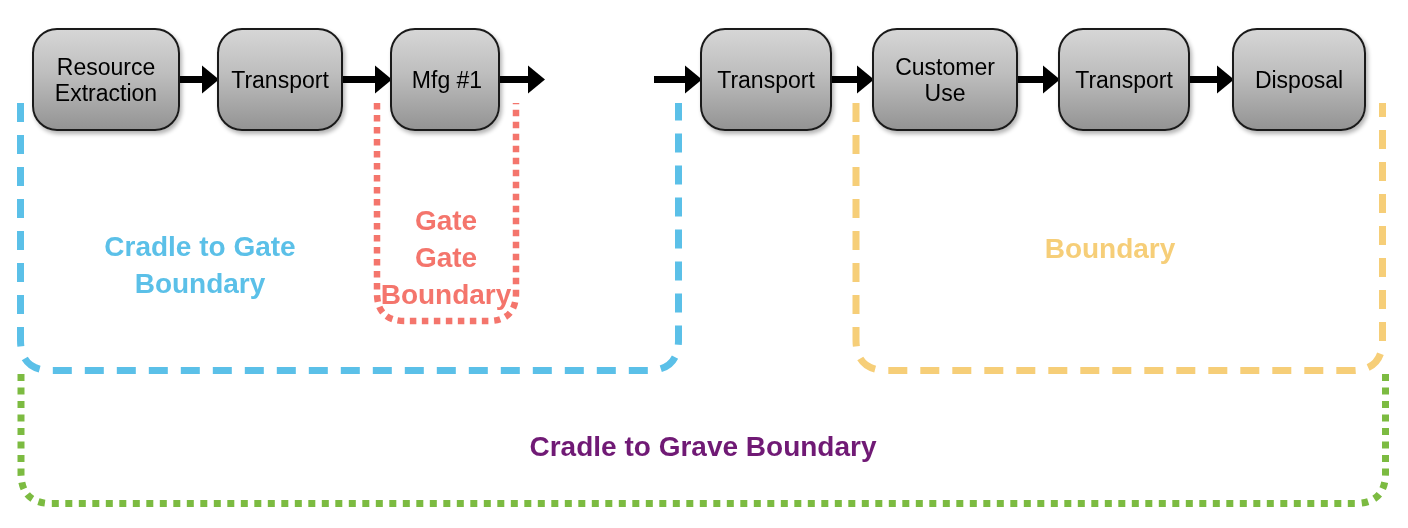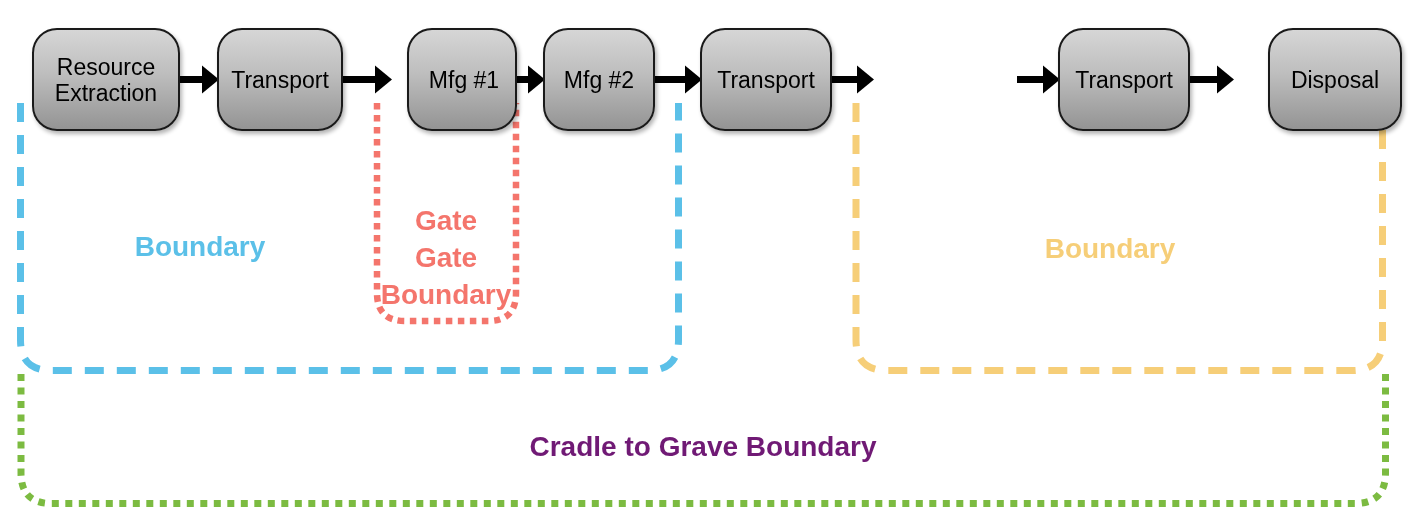--- a/index.html
+++ b/index.html
@@ -68,37 +68,38 @@
         <polygon points="1217,65.5 1217,93.5 1234,79.5"></polygon>
     </g>
   </svg>
 
   <div class="stage-box" style="left:32px;width:148px;">
       <span>Resource Extraction</span>
     </div>
   <div class="stage-box" style="left:217px;width:126px;">
       <span>Transport</span>
     </div>
-  <div class="stage-box" style="left:407px;width:110px;padding-left:12px;">
+  <div class="stage-box" style="left:390px;width:110px;padding-left:12px;">
       <span>Mfg #1</span>
-    </div>
-  <div class="stage-box" style="left:543px;width:112px;">
-      <span>Mfg #2</span>
     </div>
   <div class="stage-box" style="left:700px;width:132px;">
       <span>Transport</span>
     </div>
+  <div class="stage-box" style="left:872px;width:146px;">
+      <span>Customer Use</span>
+    </div>
   <div class="stage-box" style="left:1058px;width:132px;">
       <span>Transport</span>
     </div>
-  <div class="stage-box" style="left:1232px;width:134px;margin-left:36px;">
+  <div class="stage-box" style="left:1232px;width:134px;">
       <span>Disposal</span>
     </div>
 
   <div class="boundary-label lbl-blue" style="left:60px;top:228px;width:280px;">
+    <div>Cradle to Gate</div>
     <div>Boundary</div>
   </div>
 
   <div class="boundary-label lbl-red" style="left:346px;top:158px;width:200px;margin-top:44px;">
     <div>Gate</div>
     <div>Gate</div>
     <div>Boundary</div>
   </div>
 
   <div class="boundary-label lbl-yellow" style="left:967px;top:230px;width:286px;">

